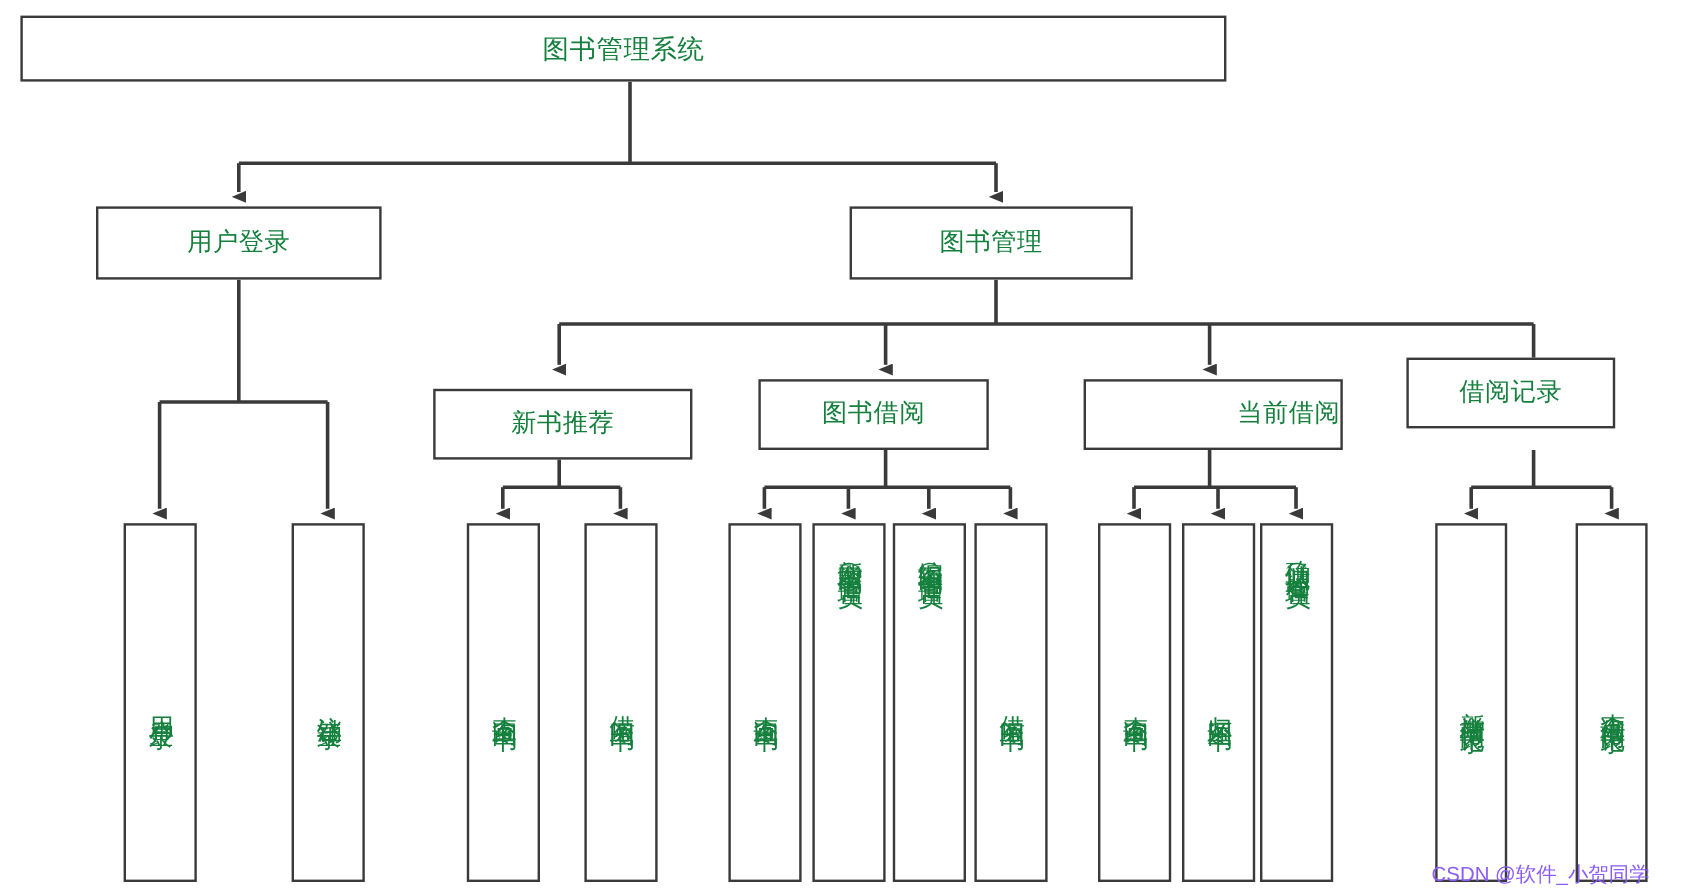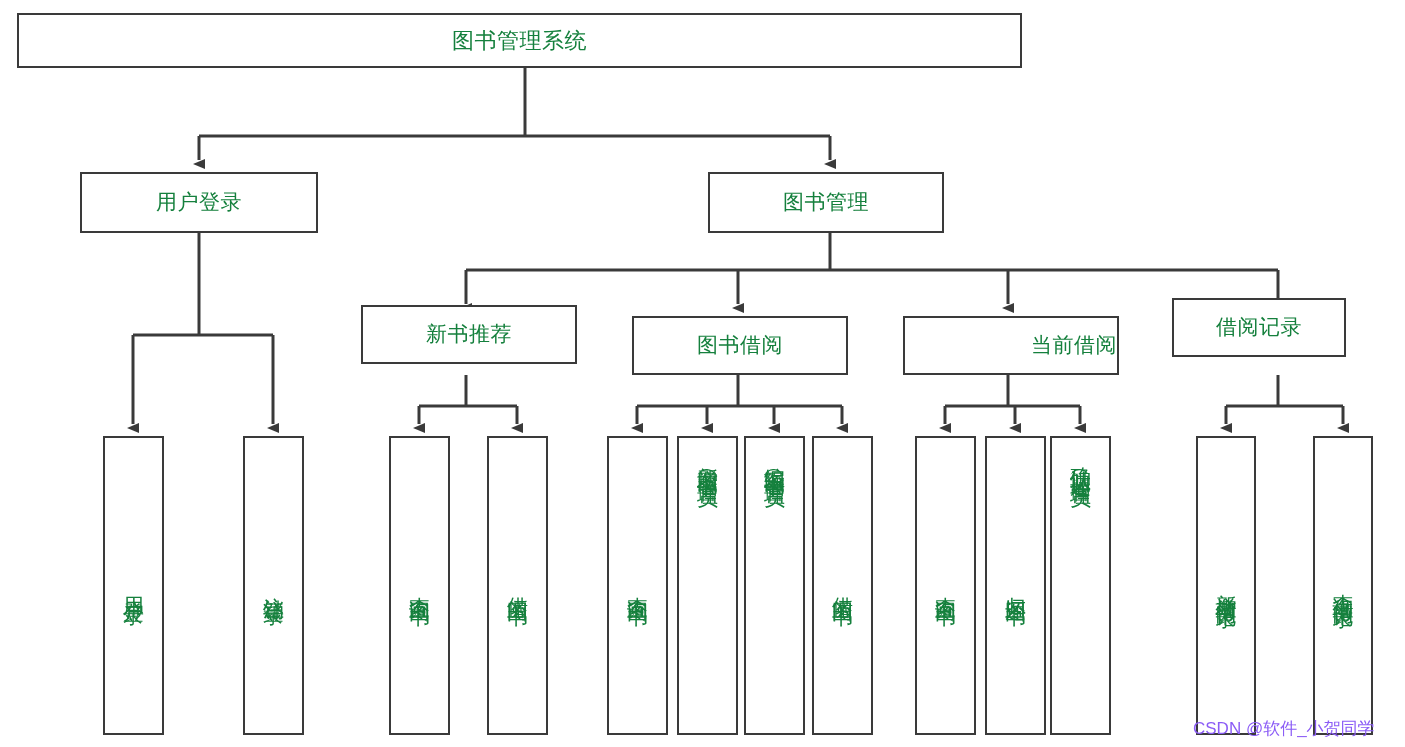--- a/index.html
+++ b/index.html
@@ -132,24 +132,24 @@
   <div id="nodes-layer">
       <div class="node-box node-root node-h" style="left: 17px; top: 13px; width: 1005px; height: 55px;">
         <span class="node-label">图书管理系统</span>
       </div>
       <div class="node-box node-level2 node-h" style="left: 80px; top: 172px; width: 238px; height: 61px;">
         <span class="node-label">用户登录</span>
       </div>
       <div class="node-box node-level2 node-h" style="left: 708px; top: 172px; width: 236px; height: 61px;">
         <span class="node-label">图书管理</span>
       </div>
-      <div class="node-box node-level3 node-h" style="left: 361px; top: 305px; width: 216px; height: 59px;">
+      <div class="node-box node-level3 node-h" style="left: 361px; top: 324px; width: 216px; height: 59px;">
         <span class="node-label">新书推荐</span>
       </div>
-      <div class="node-box node-level3 node-h" style="left: 632px; top: 316px; width: 216px; height: 59px; justify-content: center;">
+      <div class="node-box node-level3 node-h" style="left: 632px; top: 316px; width: 192px; height: 59px; justify-content: center;">
         <span class="node-label">图书借阅</span>
       </div>
       <div class="node-box node-level3 node-h" style="left: 903px; top: 316px; width: 216px; height: 59px; justify-content: flex-end;">
         <span class="node-label">当前借阅</span>
       </div>
       <div class="node-box node-level3 node-h" style="left: 1172px; top: 298px; width: 174px; height: 59px;">
         <span class="node-label">借阅记录</span>
       </div>
       <div class="node-box node-leaf node-v center-text" style="left: 103px; top: 436px; width: 61px; height: 299px;">
         <span class="node-label">用户登录</span>

